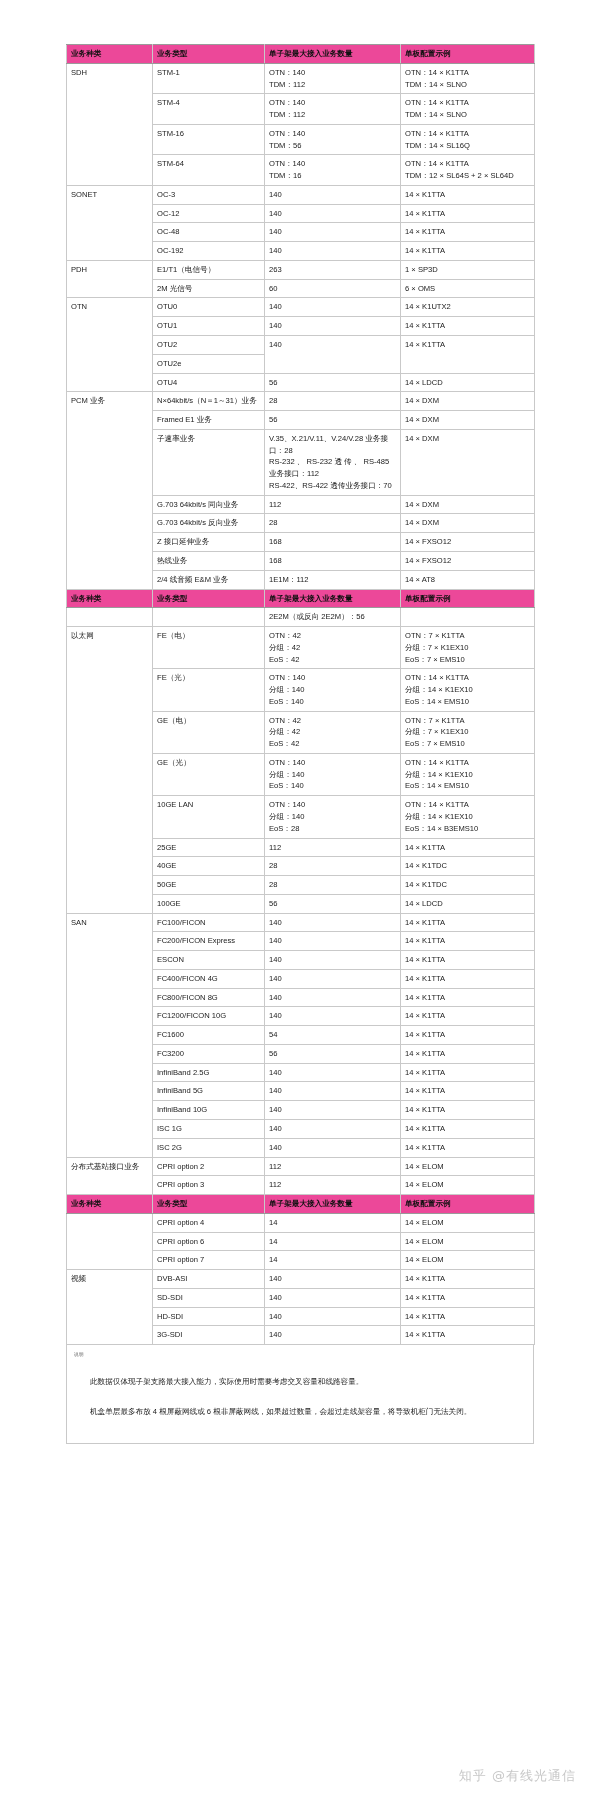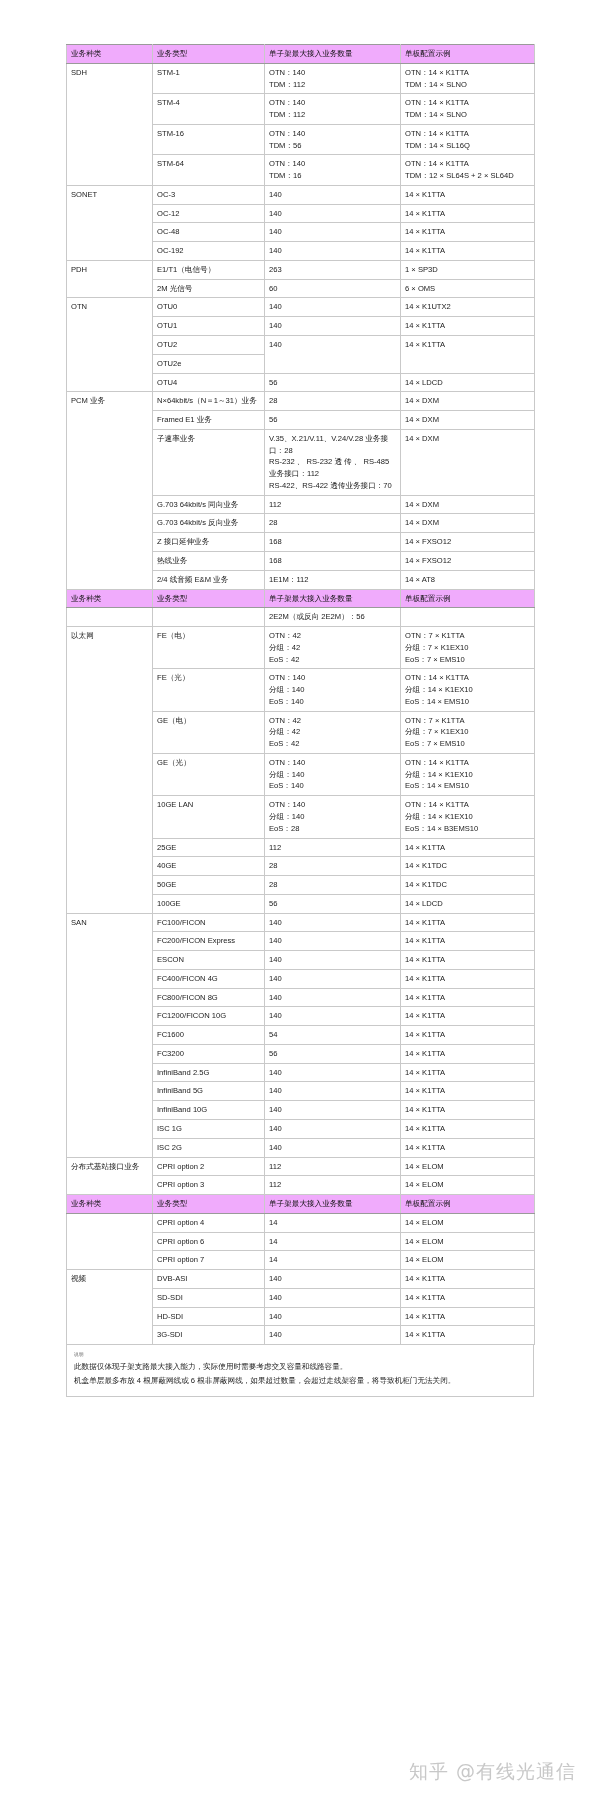--- a/index.html
+++ b/index.html
@@ -21,24 +21,24 @@
   table.spec td, table.spec th{
     border:1px solid #c9c9c9;
     padding:3px 4px 3px 4px;
     vertical-align:top;
     text-align:left;
     font-weight:normal;
     word-wrap:break-word;
     overflow-wrap:break-word;
   }
   table.spec th{
-    background:#f0abfc;
+    background:#ec4899;
     border-top:1px solid #9a9a9a;
     border-bottom:1px solid #9a9a9a;
-    font-weight:normal;
+    font-weight:bold;
     color:#111;
   }
   col.c1{width:86px;}
   col.c2{width:112px;}
   col.c3{width:136px;}
   col.c4{width:134px;}
   .multi{white-space:pre-line;}
   .justify{text-align:justify;text-align-last:left;}
   .notes{
     border:1px solid #c9c9c9;
@@ -48,26 +48,26 @@
     line-height:1.75;
     width:468px;
     box-sizing:border-box;
   }
   .notes .lbl{
     font-size:4.6px;
     color:#555;
     letter-spacing:.5px;
     margin-bottom:1px;
   }
-  .notes p{margin:0;}
+  .notes p{margin:16px;}
   .watermark{
     position:absolute;
     right:24px;
     bottom:20px;
-    font-size:19px;
+    font-size:13px;
     color:#c8c8c8;
     letter-spacing:1px;
     font-family:"DejaVu Sans",sans-serif;
   }
   .sec-top td{border-top:1px solid #9a9a9a;}
 </style>
 </head>
 <body>
 
 <div class="page">

